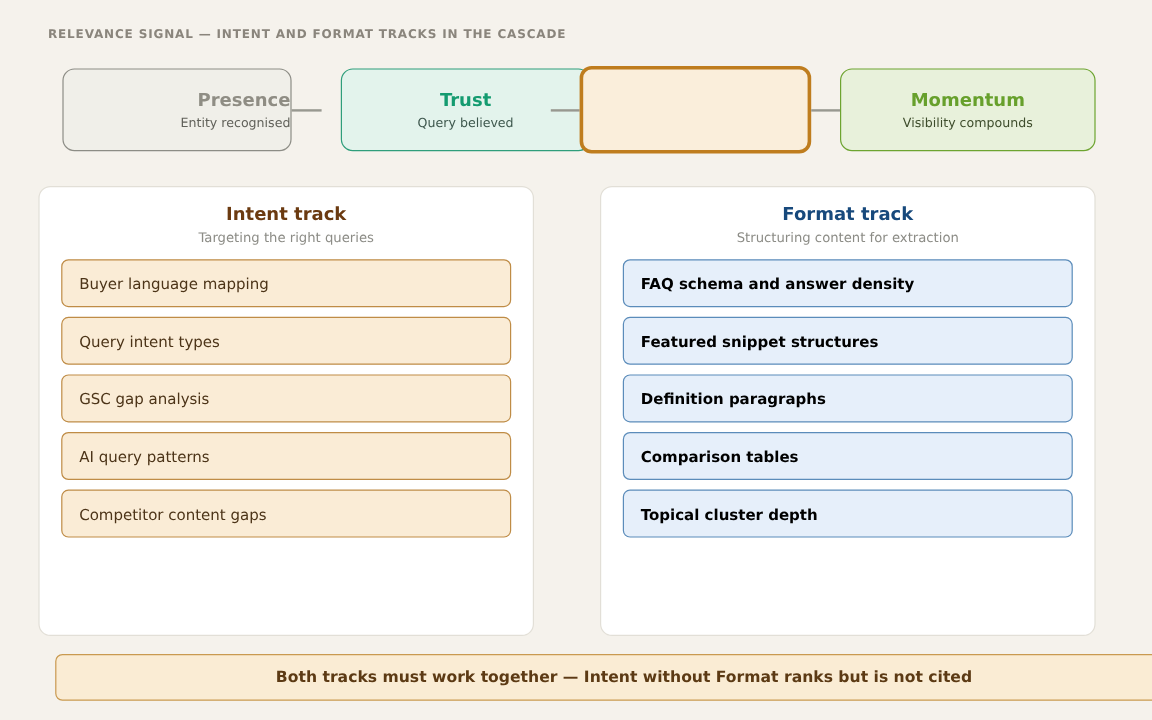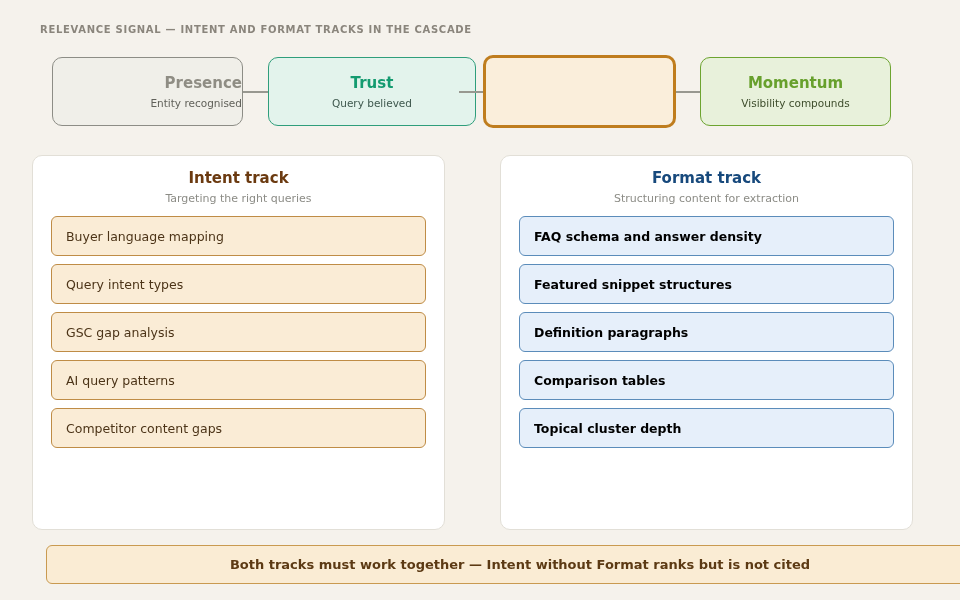--- a/index.html
+++ b/index.html
@@ -36,27 +36,27 @@
     justify-content: center;
     text-align: center;
   }
   .stage-label { font-size: 15px; font-weight: bold; line-height: 19px; }
   .stage-caption { font-size: 10.5px; margin-top: 4px; }
 
   .stage-presence { left: 52px; width: 191px; background: #f0efe9; border: 1.5px solid #8d8d86; align-items: flex-end; }
   .stage-presence .stage-label { color: #8f8d84; }
   .stage-presence .stage-caption { color: #61615a; margin-left: 40px; }
 
-  .stage-trust { left: 268px; width: 208px; background: #e3f3ec; border: 1.5px solid #2f9e7b; }
+  .stage-trust { left: 284px; width: 208px; background: #e3f3ec; border: 1.5px solid #2f9e7b; }
   .stage-trust .stage-label { color: #149b70; }
   .stage-trust .stage-caption { color: #3f584e; }
 
   .stage-blank { left: 483px; width: 193px; top: -2px; height: 73px; background: #faeedb; border: 3px solid #bf7d1e; }
 
-  .stage-momentum { left: 700px; width: 191px; background: #e8f1db; border: 1.5px solid #6da430; }
+  .stage-momentum { left: 700px; width: 213px; background: #e8f1db; border: 1.5px solid #6da430; }
   .stage-momentum .stage-label { color: #67a02c; }
   .stage-momentum .stage-caption { color: #3e4d2c; }
 
   .connector {
     position: absolute;
     top: 33.5px;
     height: 2.5px;
     background: #989890;
   }
   .connector-1 { left: 243px; width: 25px; }

